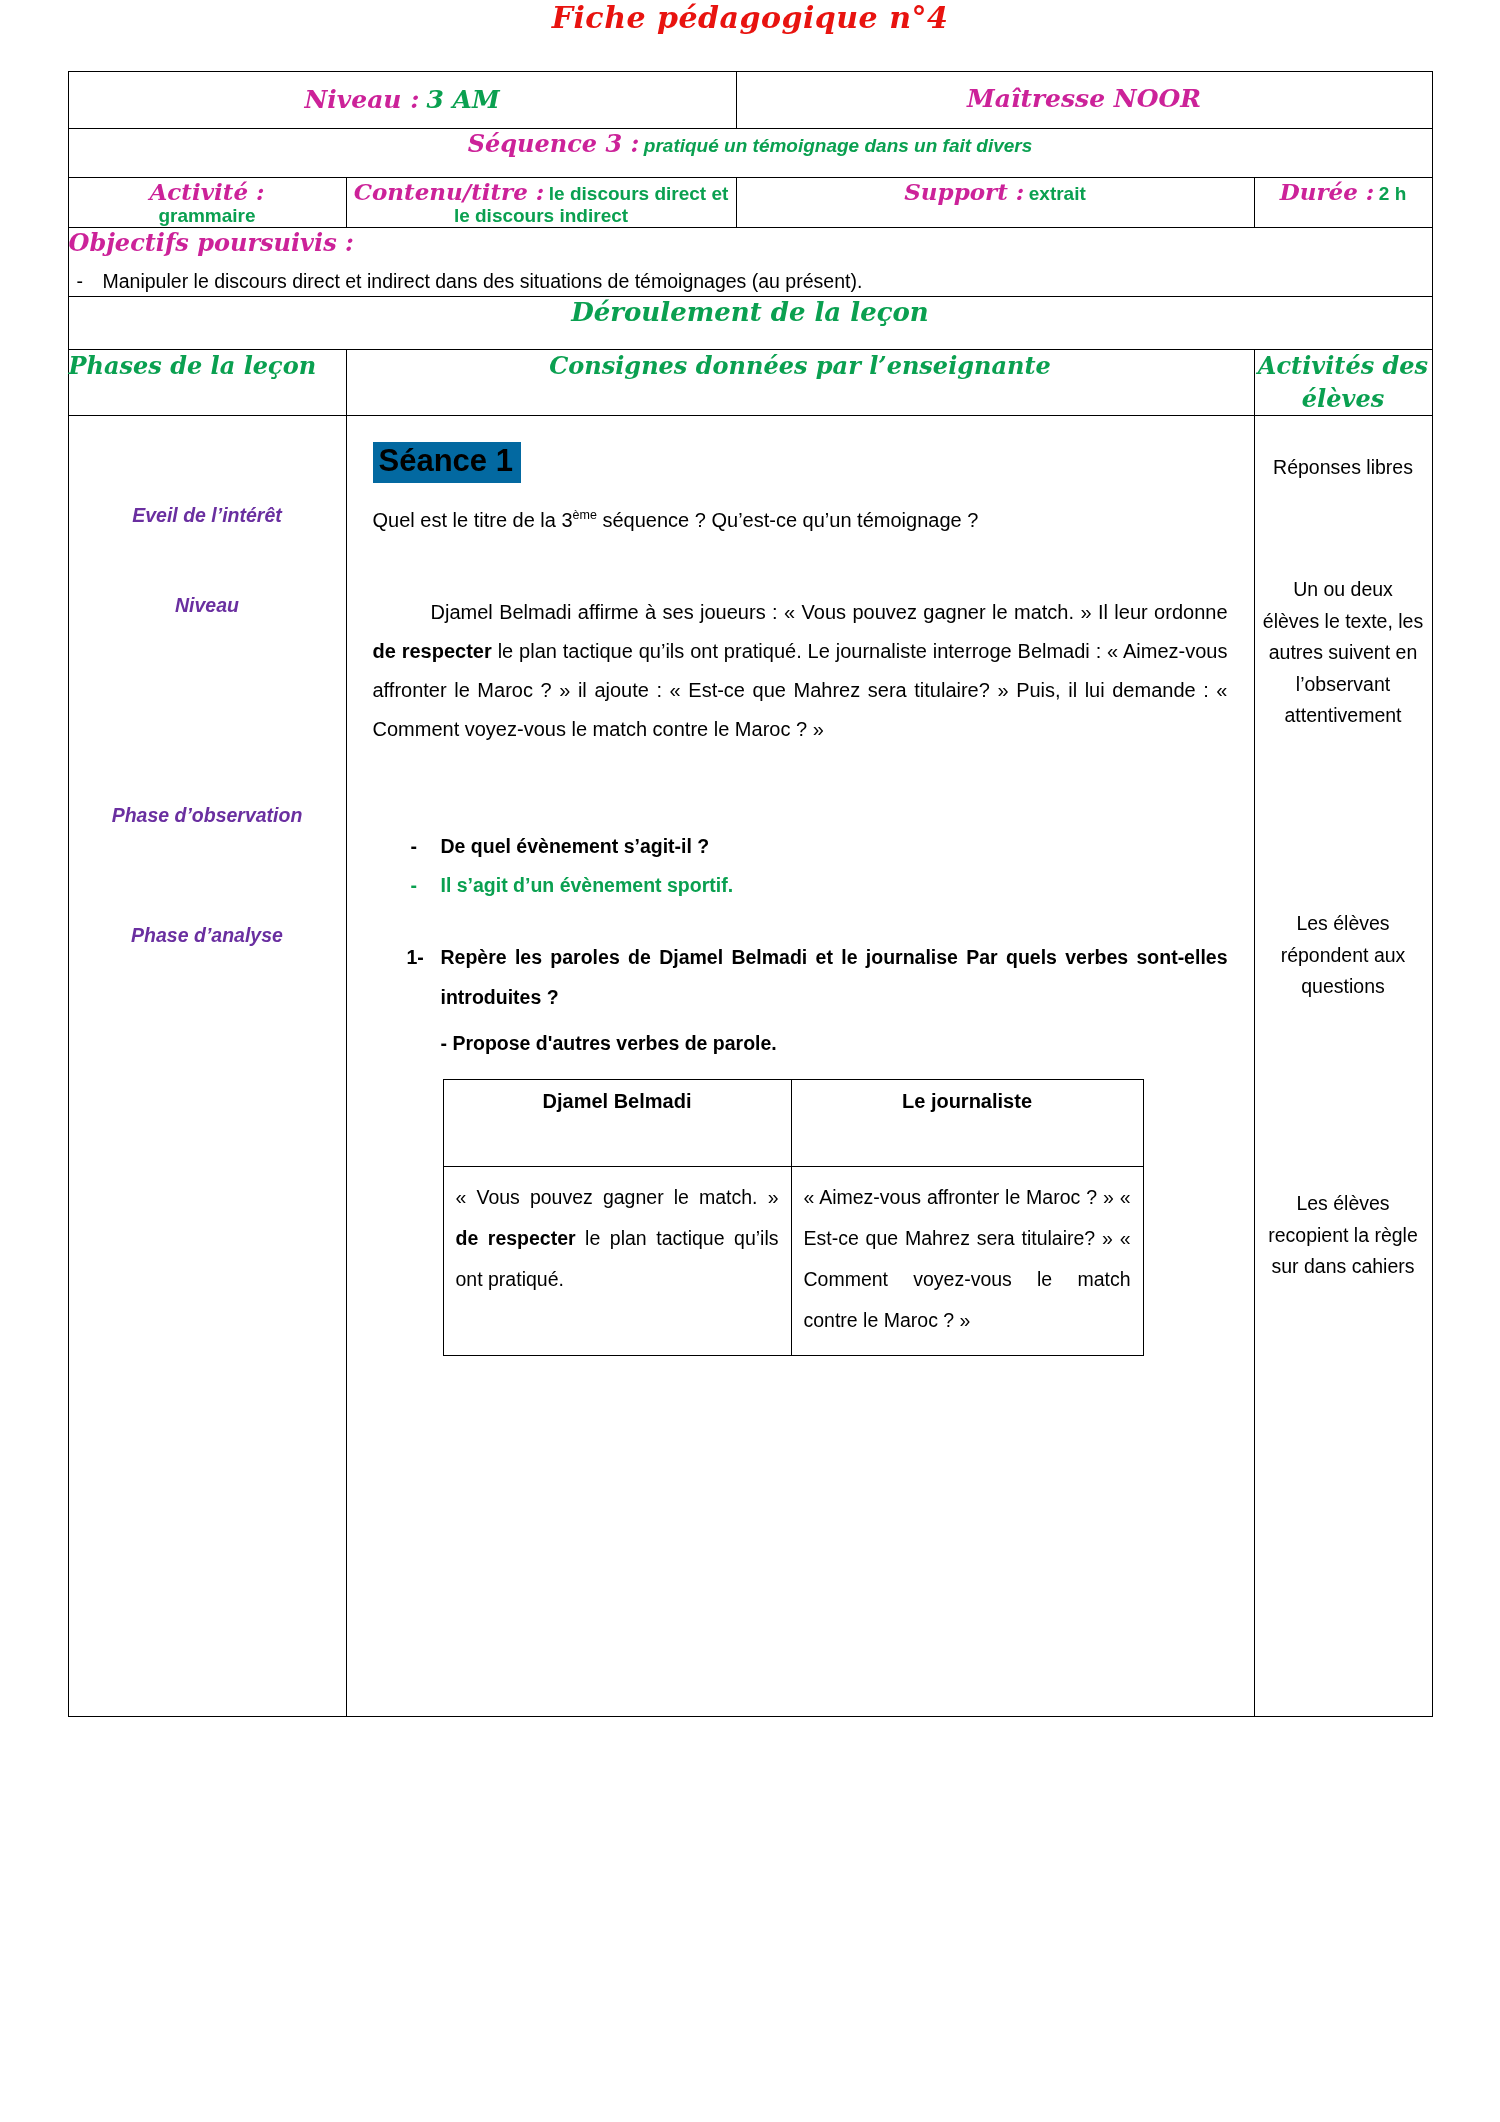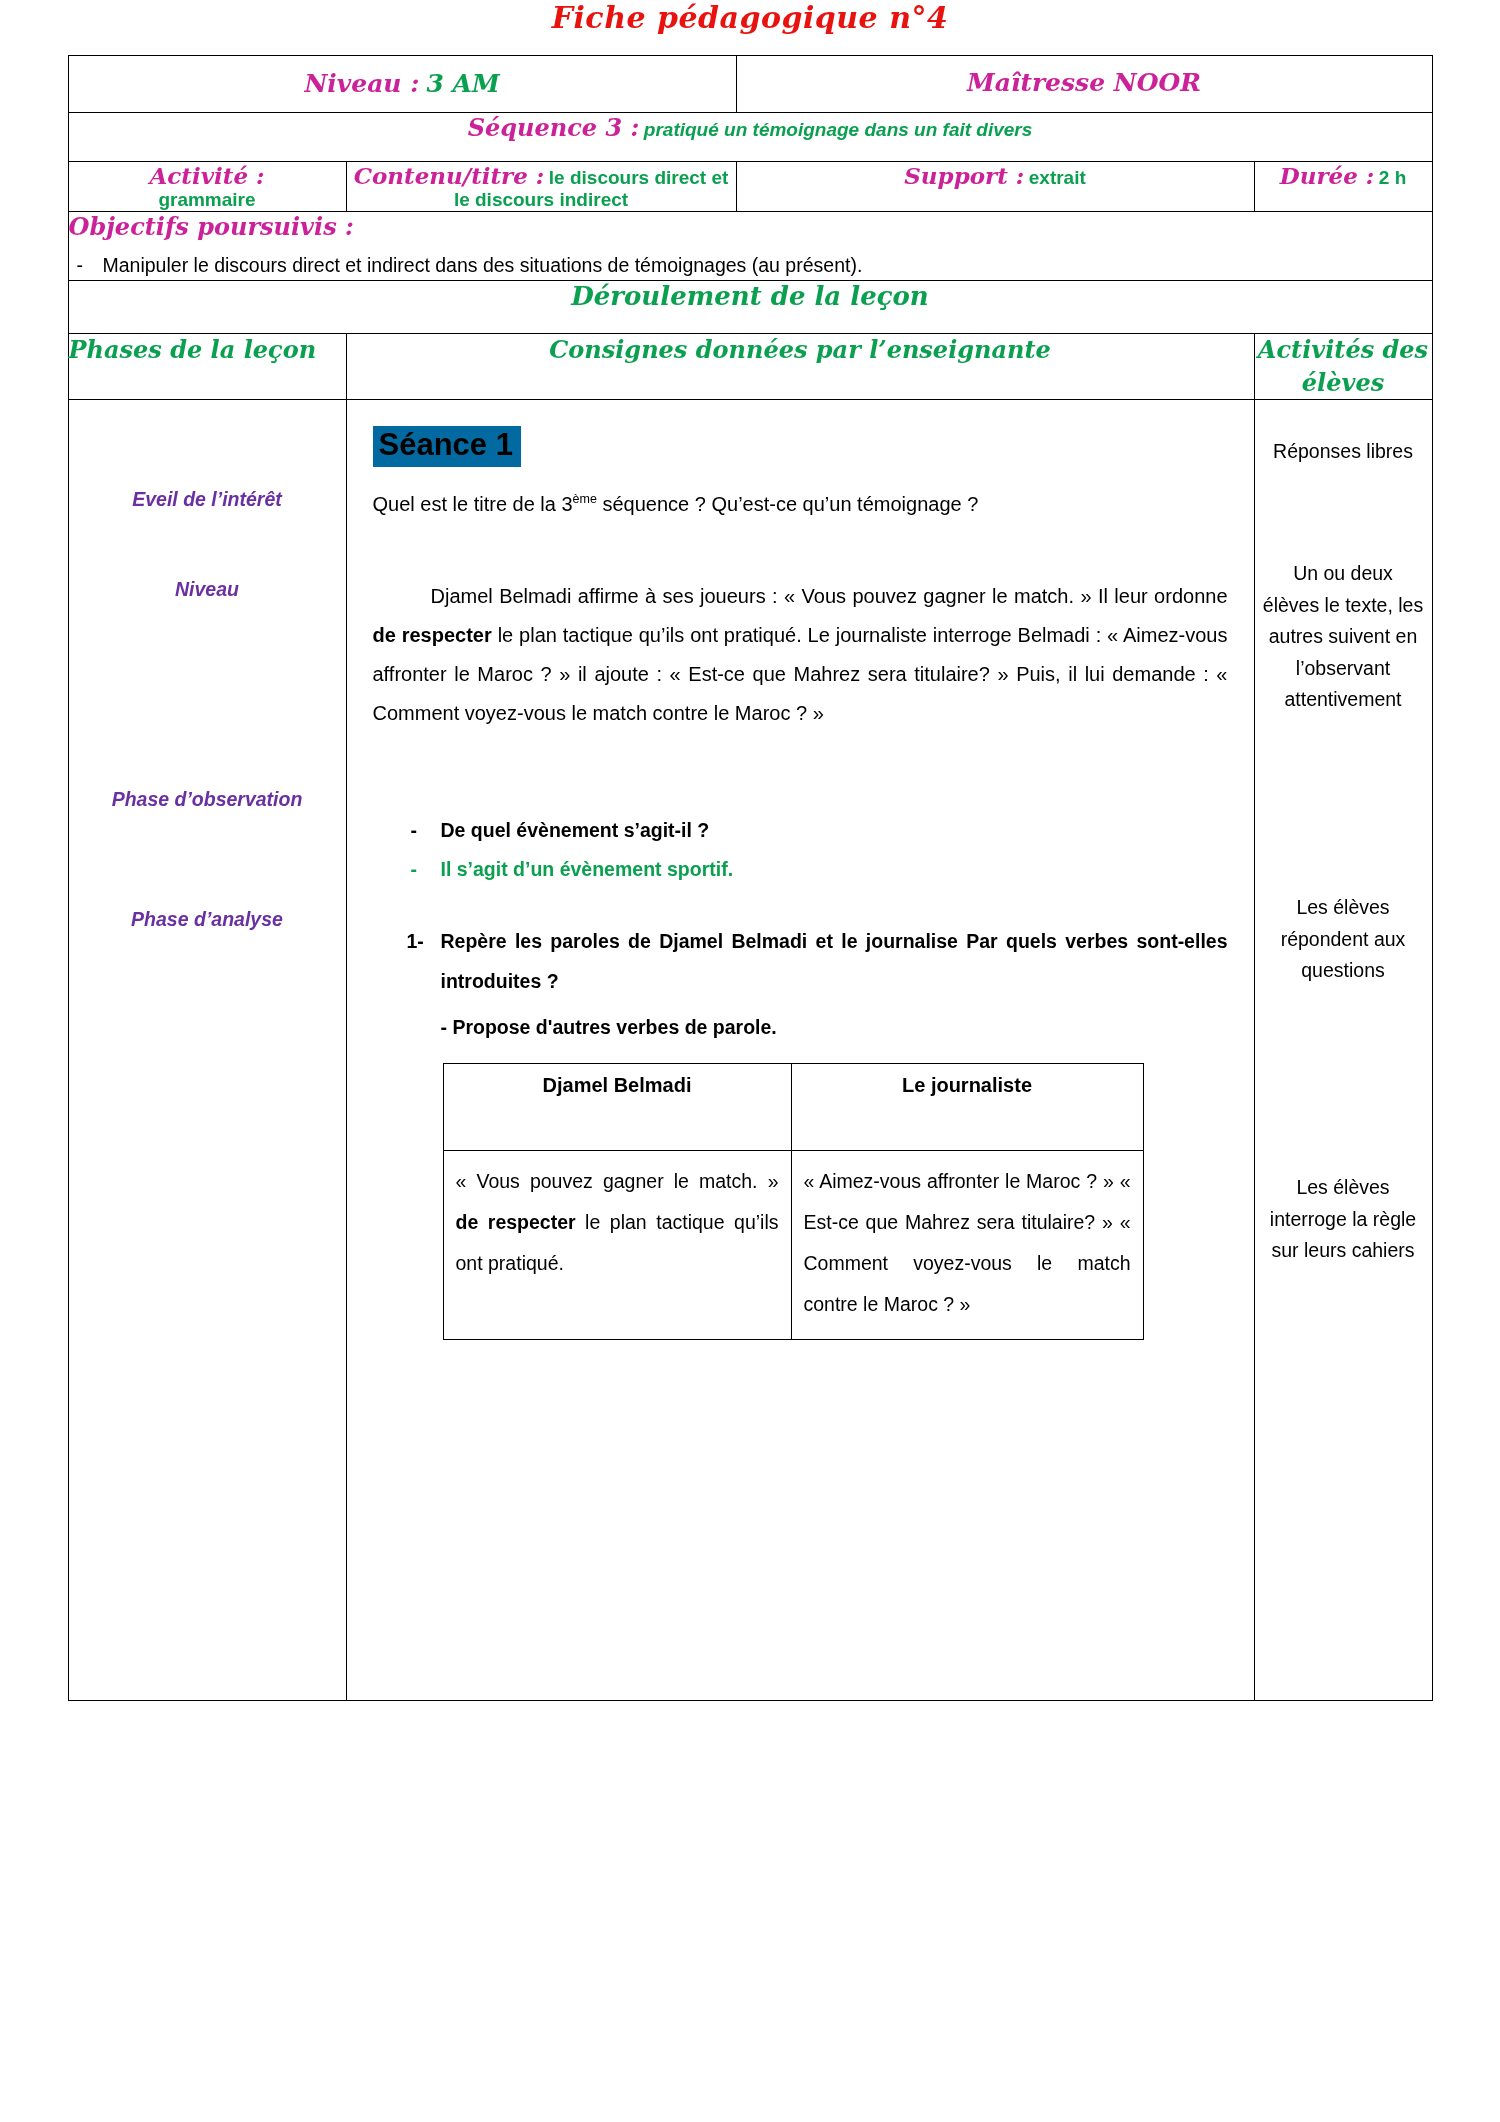--- a/index.html
+++ b/index.html
@@ -29,21 +29,21 @@
     font-style: italic;
     font-weight: bold;
     font-size: 30px;
     letter-spacing: 0.5px;
     padding-bottom: 20px;
   }
   
   table.main {
     border-collapse: collapse;
     width: 1364px;
-    margin: 0 auto;
+    margin: 16px auto;
     table-layout: fixed;
   }
   table.main > tbody > tr > td {
     border: 1.6px solid #000000;
     vertical-align: top;
     padding: 0;
   }
   
   .script {
     font-family: "DejaVu Serif", "Liberation Serif", serif;
@@ -397,20 +397,20 @@
             </table>
 
           </div>
         </td>
 
         <td>
           <div class="activ-body">
             <div class="activ-item" id="ac0" style="top: 36px;">Réponses libres</div>
             <div class="activ-item" id="ac1" style="top: 158px;">Un ou deux élèves le texte, les autres suivent en l’observant attentivement</div>
             <div class="activ-item" id="ac2" style="top: 492px;">Les élèves répondent aux questions</div>
-            <div class="activ-item" id="ac3" style="top: 772px;">Les élèves interroge la règle sur leurs cahiers</div>
+            <div class="activ-item" id="ac3" style="top: 772px;">Les élèves recopient la règle sur dans cahiers</div>
           </div>
         </td>
       </tr>
 
     </tbody>
   </table>
 </div>
 
 </body></html>

